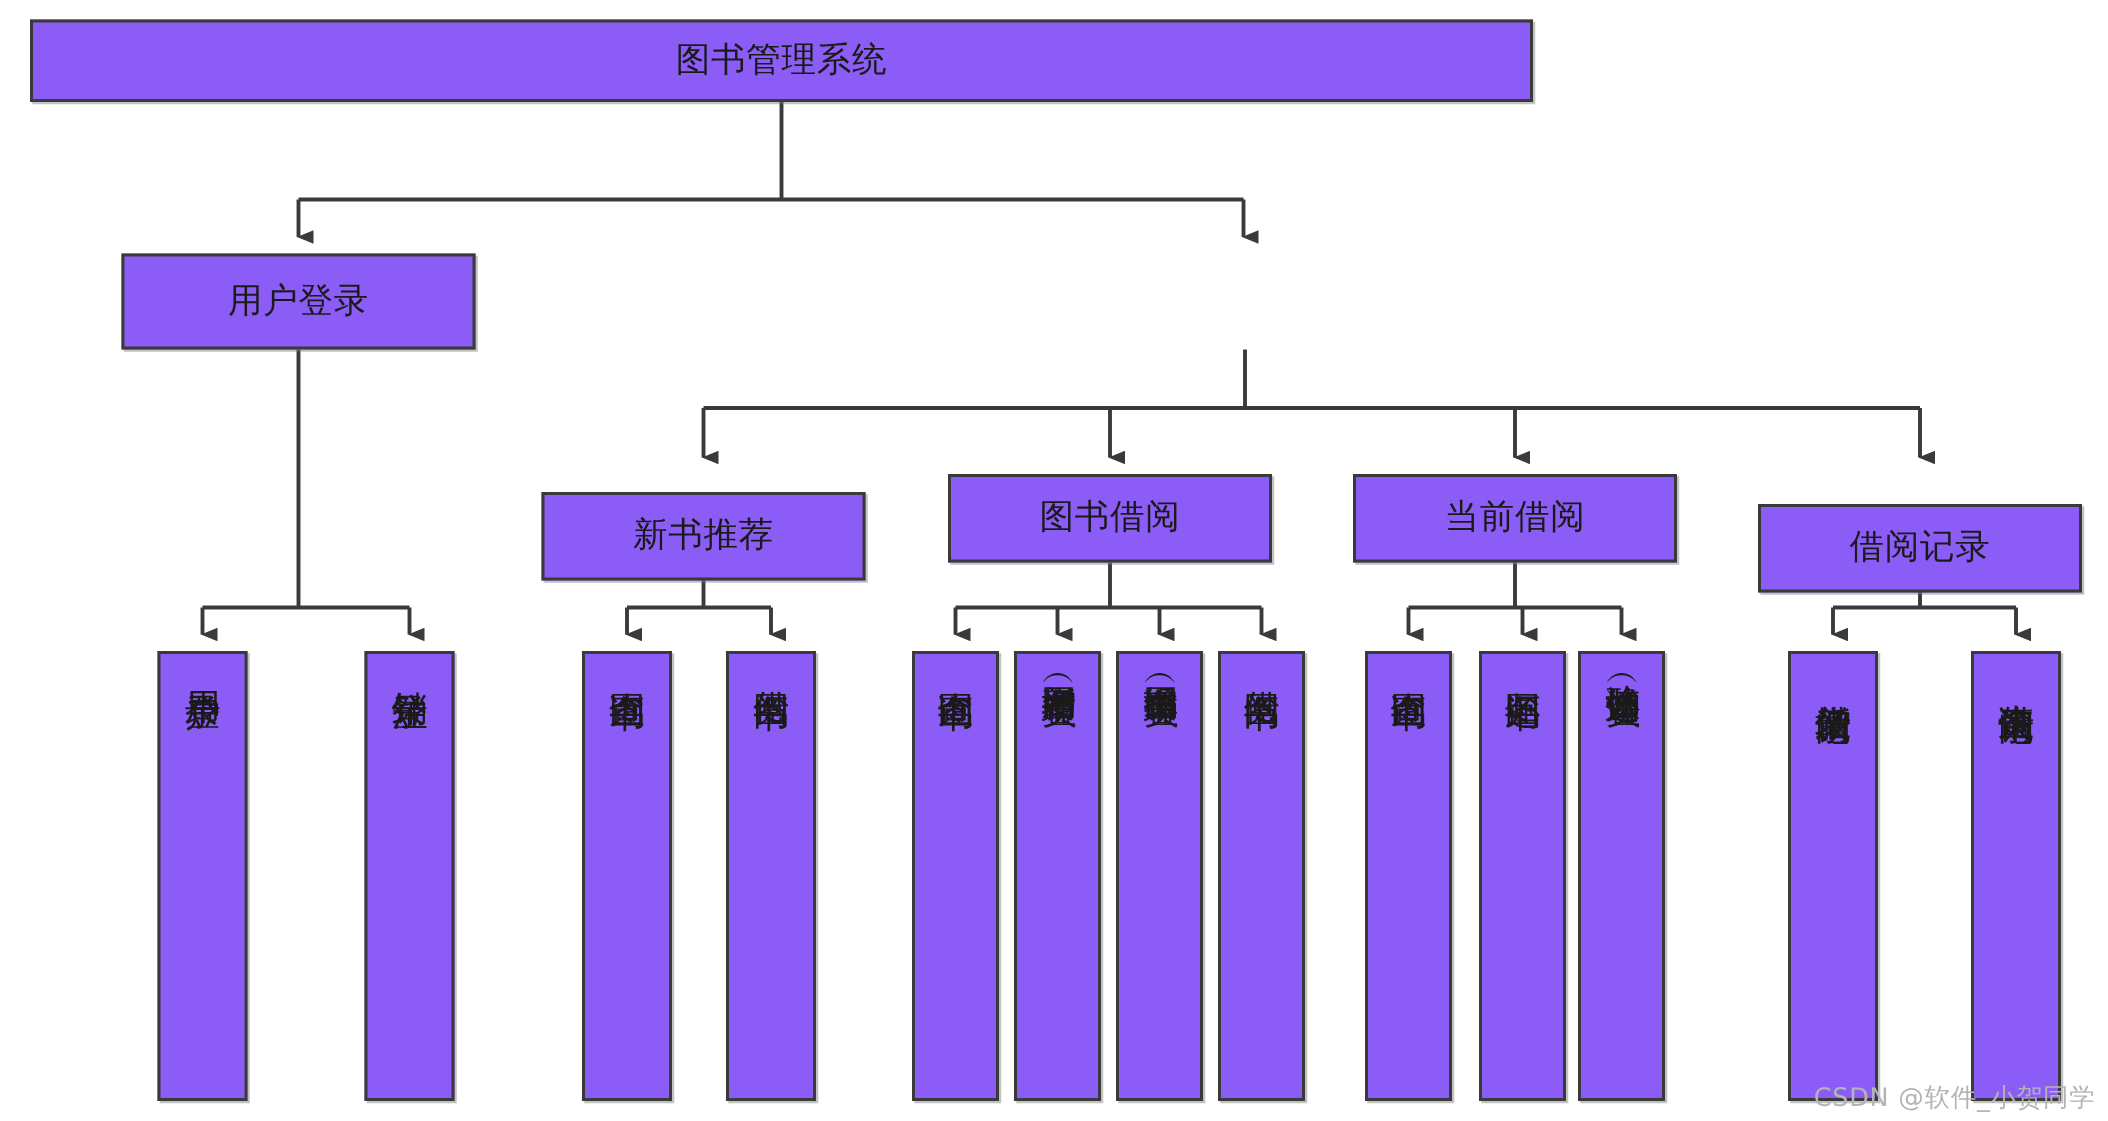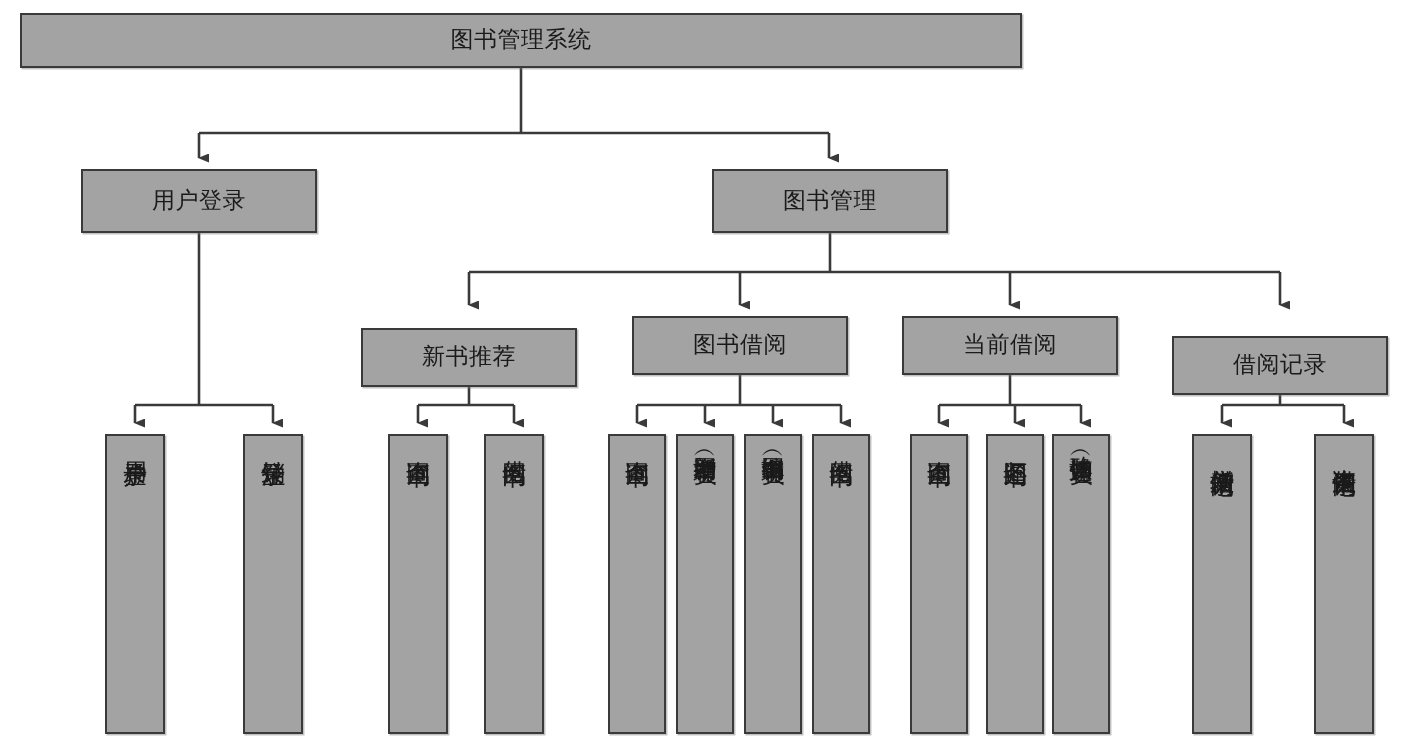--- a/index.html
+++ b/index.html
@@ -21,28 +21,27 @@
     position: absolute;
     left: 0;
     top: 0;
     width: 1405px;
     height: 747px;
     pointer-events: none;
   }
   .node {
     position: absolute;
     box-sizing: border-box;
-    background: #a3a3a3;
+    background: #8b5cf6;
     border: 2.5px solid #3a3a3a;
     box-shadow: 1.5px 1.5px 0 rgba(120,120,120,0.45);
     display: flex;
     align-items: center;
     justify-content: center;
     color: #1a1a1a;
-    font-family: Liberation Serif, serif;
   }
   .node-label {
     display: block;
     text-align: center;
     line-height: 1.05;
     white-space: nowrap;
   }
   .h-node .node-label {
     font-size: 23px;
     letter-spacing: 0.5px;
@@ -128,23 +127,20 @@
     </g>
   </svg>
 
   <div class="node h-node" style="left:20px; top:13px; width:1002px; height:55px;">
     <span class="node-label">图书管理系统</span>
   </div>
 
   <div class="node h-node" style="left:81px; top:169px; width:236px; height:64px;">
     <span class="node-label">用户登录</span>
   </div>
-  <div class="node h-node" style="left:712px; top:169px; width:236px; height:64px;">
-    <span class="node-label">图书管理</span>
-  </div>
 
   <div class="node h-node" style="left:361px; top:316px; width:216px; height:59px;margin-top:12px;">
     <span class="node-label">新书推荐</span>
   </div>
   <div class="node h-node" style="left:632px; top:316px; width:216px; height:59px;">
     <span class="node-label">图书借阅</span>
   </div>
   <div class="node h-node" style="left:902px; top:316px; width:216px; height:59px;">
     <span class="node-label">当前借阅</span>
   </div>
@@ -189,14 +185,15 @@
     <span class="node-label">确认归还（管理员）</span>
   </div>
 
   <div class="node v-node" style="left:1192px; top:434px; width:60px; height:300px; padding-top:14px;">
     <span class="node-label">新增借阅记录</span>
   </div>
   <div class="node v-node" style="left:1314px; top:434px; width:60px; height:300px; padding-top:14px;">
     <span class="node-label">查询借阅记录</span>
   </div>
 
+  <div id="watermark">CSDN @软件_小贺同学</div>
 
 </div>
 
 </body></html>

